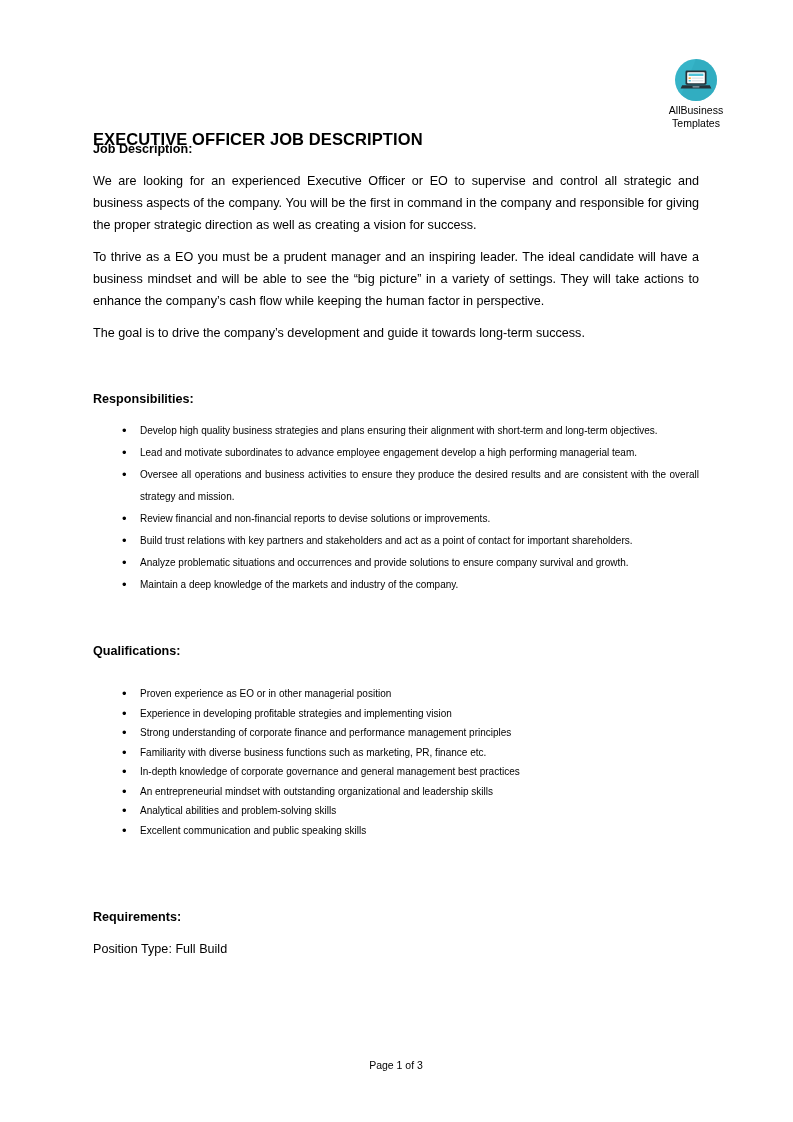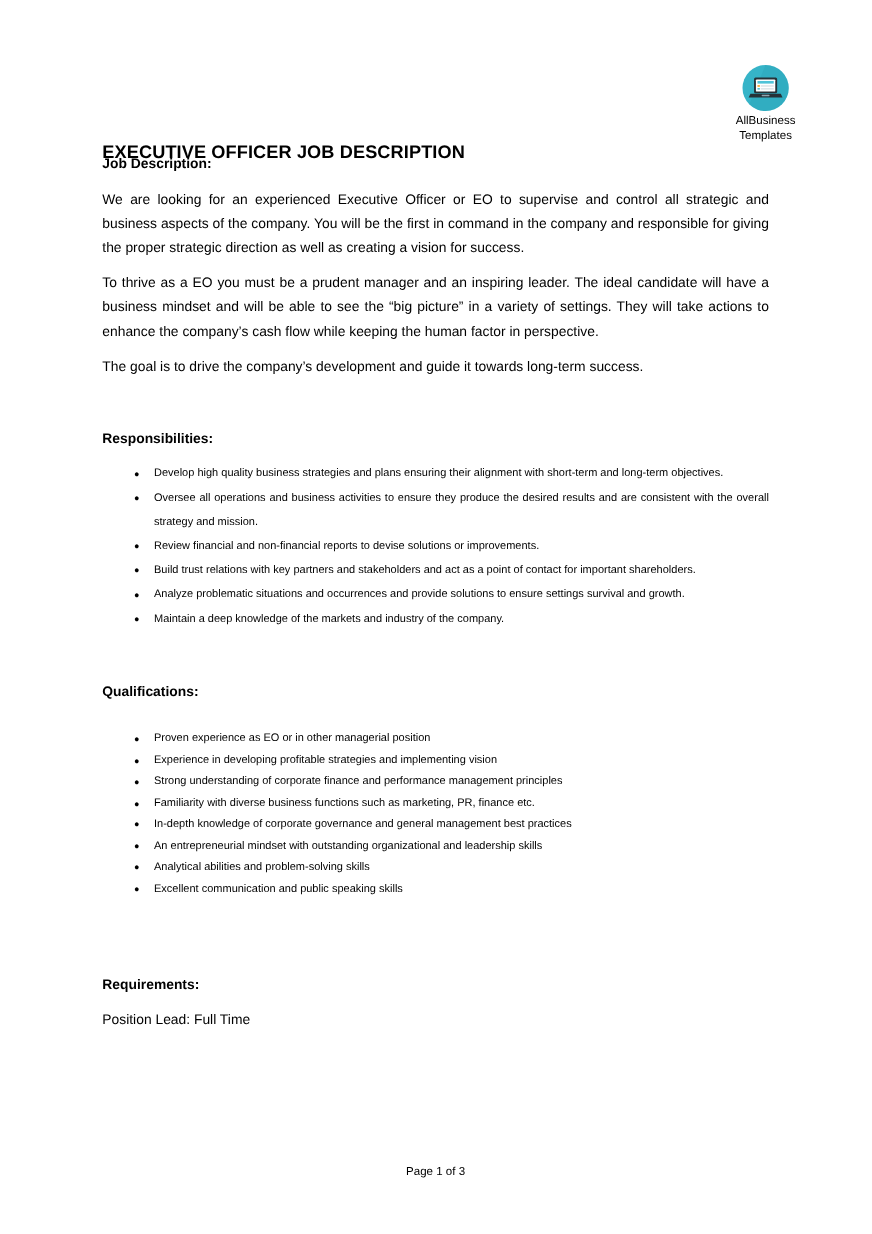--- a/index.html
+++ b/index.html
@@ -173,24 +173,25 @@
     <div class="gap-sm"></div>
     <p class="para">The goal is to drive the company’s development and guide it towards long-term success.</p>
 
     <div class="gap-xl"></div>
 
     <div class="sec-head">Responsibilities:</div>
     <div class="gap-sm"></div>
 
     <ul class="bullets">
       <li>Develop high quality business strategies and plans ensuring their alignment with short-term and long-term objectives.</li>
+      <li>Lead and motivate subordinates to advance employee engagement develop a high performing managerial team.</li>
       <li>Oversee all operations and business activities to ensure they produce the desired results and are consistent with the overall strategy and mission.</li>
       <li>Review financial and non-financial reports to devise solutions or improvements.</li>
       <li>Build trust relations with key partners and stakeholders and act as a point of contact for important shareholders.</li>
-      <li>Analyze problematic situations and occurrences and provide solutions to ensure settings survival and growth.</li>
+      <li>Analyze problematic situations and occurrences and provide solutions to ensure company survival and growth.</li>
       <li>Maintain a deep knowledge of the markets and industry of the company.</li>
     </ul>
 
     <div class="gap-xl"></div>
 
     <div class="sec-head">Qualifications:</div>
     <div class="gap-md"></div>
 
     <ul class="bullets tight">
       <li>Proven experience as EO or in other managerial position</li>
@@ -202,20 +203,20 @@
       <li>Analytical abilities and problem-solving skills</li>
       <li>Excellent communication and public speaking skills</li>
     </ul>
 
     <div class="gap-xl"></div>
     <div class="gap-md"></div>
 
     <div class="sec-head">Requirements:</div>
     <div class="gap-sm"></div>
 
-    <p class="req-line">Position Lead: Full Time</p>
+    <p class="req-line">Position Type: Full Build</p>
     <div class="gap-sm"></div>
 
   </div>
 
   <div class="footer">Page 1 of 3</div>
 
 </div>
 
 </body></html>

